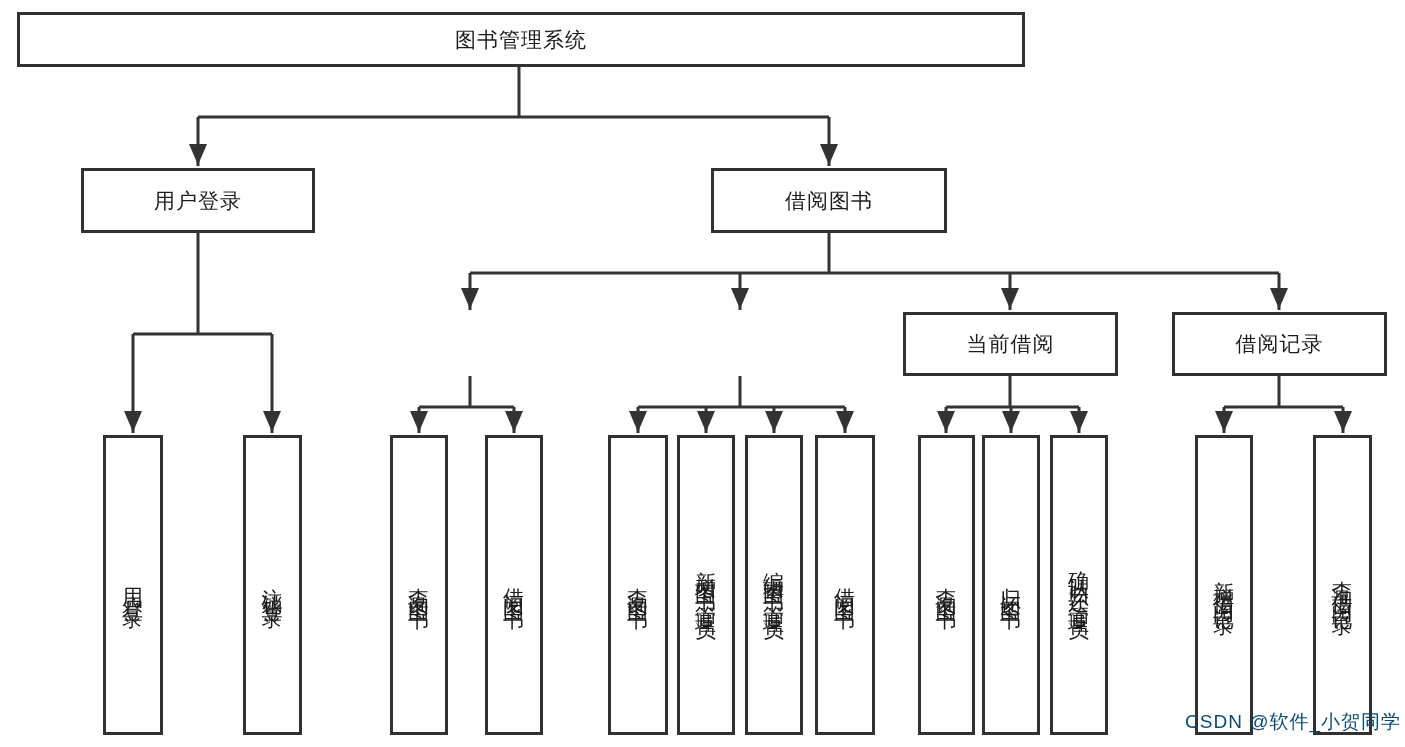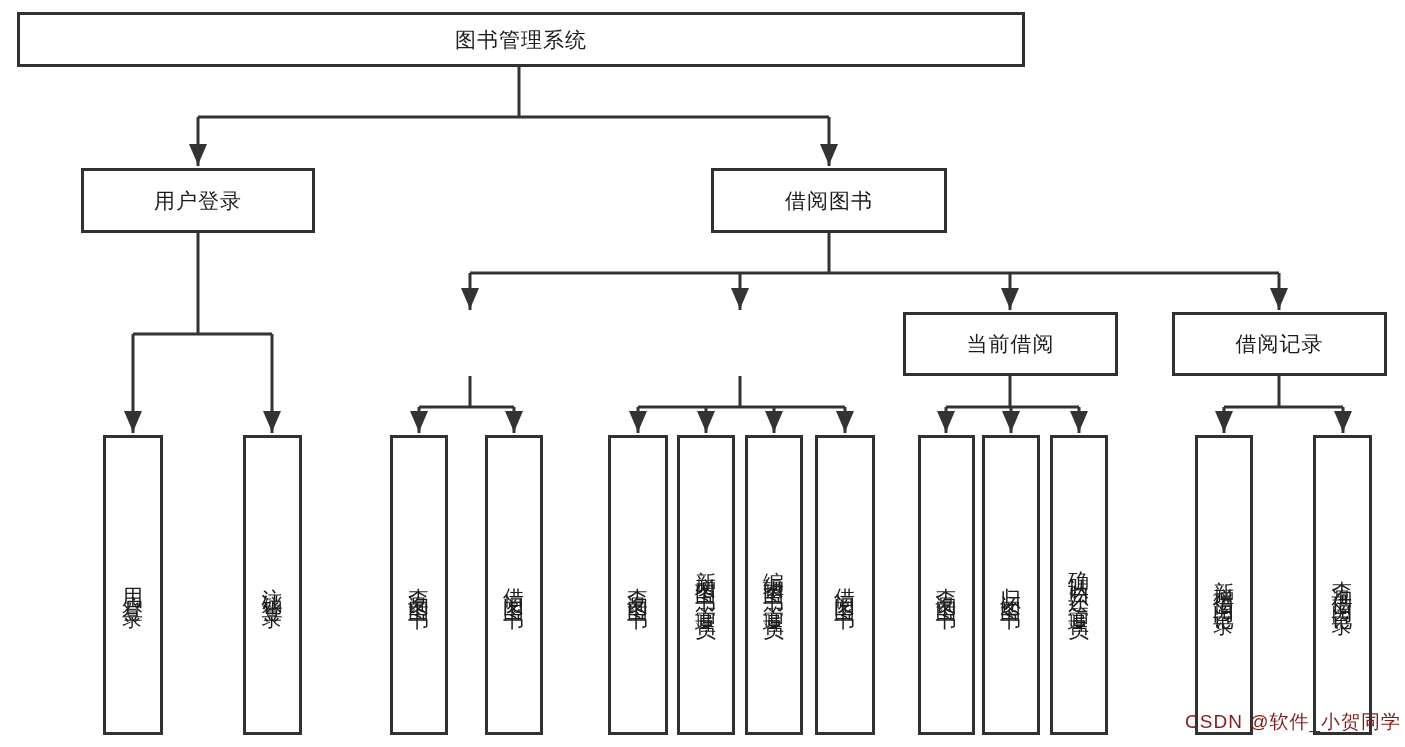--- a/index.html
+++ b/index.html
@@ -38,21 +38,21 @@
     line-height: 1;
     letter-spacing: 7px;
     color: #1c1c1c;
   }
   .watermark {
     position: absolute;
     right: 4px;
     top: 709px;
     font-size: 19px;
     letter-spacing: 1px;
-    color: #7f1d1d;
+    color: #0c4a6e;
     white-space: nowrap;
   }
 </style>
 </head>
 <body>
 
 <div class="canvas">
 
   <svg class="connectors" viewBox="0 0 1405 747" xmlns="http://www.w3.org/2000/svg">
     <path fill="none" stroke="#333333" stroke-width="3" d="

